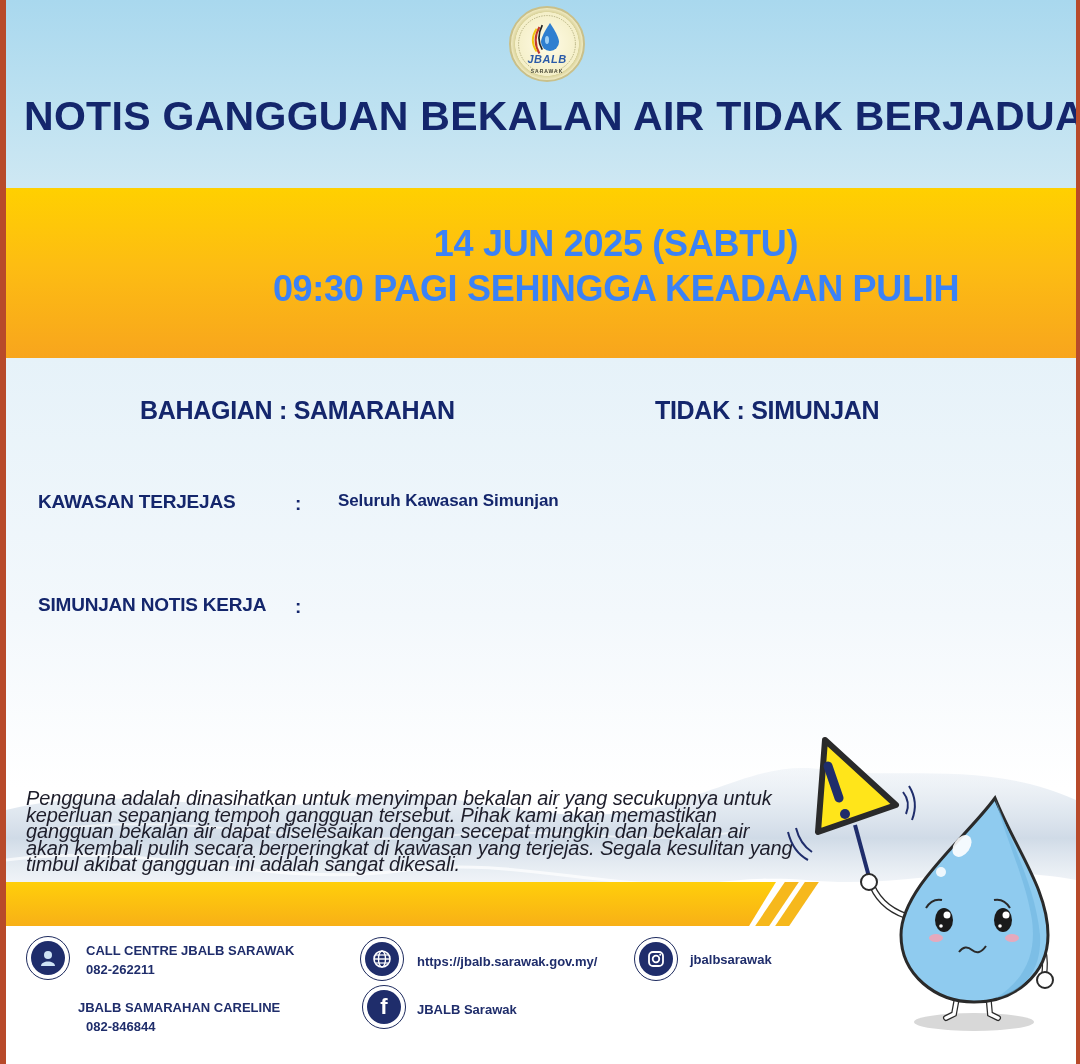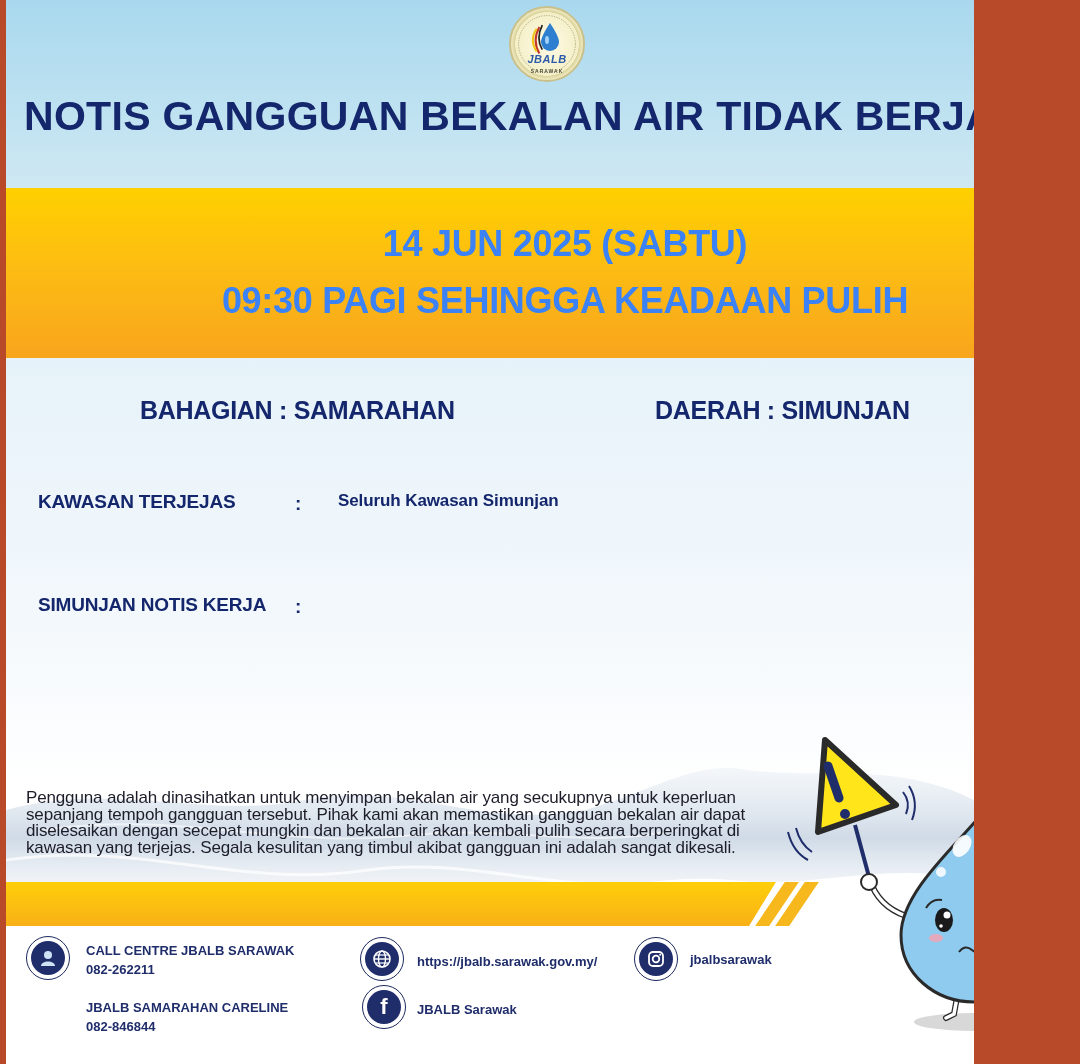--- a/index.html
+++ b/index.html
@@ -4,21 +4,21 @@
 <style>
   * { box-sizing: border-box; margin: 0; padding: 0; }
   html, body { width: 1080px; height: 1064px; overflow: hidden; }
   body {
     font-family: "Liberation Sans", "DejaVu Sans", sans-serif;
     background: #b84a2a;
     position: relative;
   }
   .poster {
     position: absolute;
-    left: 6px; top: 0; width: 968px; height: 1064px;
+    left: 6px; top: 0; width: 1070px; height: 1064px;
     background: #ffffff;
     overflow: hidden;
   }
   
   .header {
     position: absolute; left: 0; top: 0; width: 100%; height: 190px;
     background: linear-gradient(180deg, #a9d8ee 0%, #bfe2f1 60%, #cfe8f3 100%);
   }
   .logo {
     position: absolute; left: 503px; top: 6px; width: 76px; height: 76px;
@@ -50,21 +50,21 @@
   .date-band {
     position: absolute; left: 0; top: 188px; width: 100%; height: 170px;
     background: linear-gradient(180deg, #ffd000 0%, #fdbd12 45%, #f8a51d 100%);
   }
   .date-line {
     position: absolute; left: 0; width: 100%; text-align: center;
     font-size: 36px; font-weight: bold; color: #3b82f6; white-space: nowrap;
     letter-spacing: -0.3px;
   }
   .date-line.l1 { top: 223px; padding-left: 150px; }
-  .date-line.l2 { top: 280px; padding-left: 150px; }
+  .date-line.l2 { top: 268px; padding-left: 150px; }
   
   .body-area {
     position: absolute; left: 0; top: 358px; width: 100%; height: 430px;
     background: linear-gradient(180deg, #e6f2f9 0%, #f3f8fc 60%, #ffffff 100%);
   }
   .region {
     position: absolute; top: 396px; font-size: 25px; font-weight: bold; color: #14266c;
     white-space: nowrap; letter-spacing: -0.3px; margin-left: 24px;
   }
   .region.bahagian { left: 110px; }
@@ -79,21 +79,21 @@
   .field-value {
     position: absolute; left: 332px; font-size: 17px; font-weight: bold; color: #14266c;
     width: 690px; line-height: 38px; letter-spacing: -0.1px;
   }
   
   .splash {
     position: absolute; left: 0; top: 740px; width: 100%; height: 220px;
   }
   .advisory {
     position: absolute; left: 20px; top: 790px; width: 770px;
-    font-size: 17px; color: #1d1d2a; line-height: 16.5px;
+    font-size: 20px; font-style: italic; color: #1d1d2a; line-height: 16.5px;
     letter-spacing: -0.15px;
   }
   
   .contact-band {
     position: absolute; left: 0; top: 882px; width: 770px; height: 44px;
     background: linear-gradient(180deg, #ffcf0a 0%, #f8b017 100%);
     clip-path: polygon(0 0, 100% 0, 96.5% 100%, 0 100%);
   }
   .contact-stripe {
     position: absolute; top: 882px; width: 14px; height: 44px;
@@ -145,21 +145,21 @@
 
   <div class="title">NOTIS GANGGUAN BEKALAN AIR TIDAK BERJADUAL</div>
 
   <div class="date-band"></div>
   <div class="date-line l1">14 JUN 2025 (SABTU)</div>
   <div class="date-line l2">09:30 PAGI SEHINGGA KEADAAN PULIH</div>
 
   <div class="body-area"></div>
 
   <div class="region bahagian">BAHAGIAN : SAMARAHAN</div>
-  <div class="region daerah">DAERAH : SIMUNJAN</div>
+  <div class="region daerah">TIDAK : SIMUNJAN</div>
 
   <div class="field-label" style="top:491px;">KAWASAN TERJEJAS</div>
   <div class="field-colon" style="top:493px;">:</div>
   <div class="field-value" style="top:482px;">Seluruh Kawasan Simunjan</div>
 
   <div class="field-label" style="top:594px;">SIMUNJAN NOTIS KERJA</div>
   <div class="field-colon" style="top:596px;">:</div>
 
   <svg class="splash" viewBox="0 0 1070 220" preserveAspectRatio="none">
     <defs>
@@ -183,21 +183,21 @@
   <div class="c-icon" style="left:20px; top:936px;">
     <div class="inner">
       <svg width="18" height="18" viewBox="0 0 18 18">
         <circle cx="9" cy="6" r="4" fill="#cfe3f5"></circle>
         <path d="M2 17 C2 11 16 11 16 17 Z" fill="#cfe3f5"></path>
       </svg>
     </div>
   </div>
   <div class="c-text" style="left:80px; top:941px;">CALL CENTRE JBALB SARAWAK</div>
   <div class="c-text" style="left:80px; top:960px;">082-262211</div>
-  <div class="c-text" style="left:80px; top:998px;">JBALB SAMARAHAN CARELINE</div>
+  <div class="c-text" style="left:72px; top:998px;">JBALB SAMARAHAN CARELINE</div>
   <div class="c-text" style="left:80px; top:1017px;">082-846844</div>
 
   <div class="c-icon" style="left:354px; top:937px;">
     <div class="inner">
       <svg width="20" height="20" viewBox="0 0 20 20">
         <circle cx="10" cy="10" r="8" fill="none" stroke="#fff" stroke-width="1.6"></circle>
         <ellipse cx="10" cy="10" rx="3.5" ry="8" fill="none" stroke="#fff" stroke-width="1.4"></ellipse>
         <line x1="2" y1="10" x2="18" y2="10" stroke="#fff" stroke-width="1.4"></line>
         <line x1="3.5" y1="6" x2="16.5" y2="6" stroke="#fff" stroke-width="1.2"></line>
         <line x1="3.5" y1="14" x2="16.5" y2="14" stroke="#fff" stroke-width="1.2"></line>

